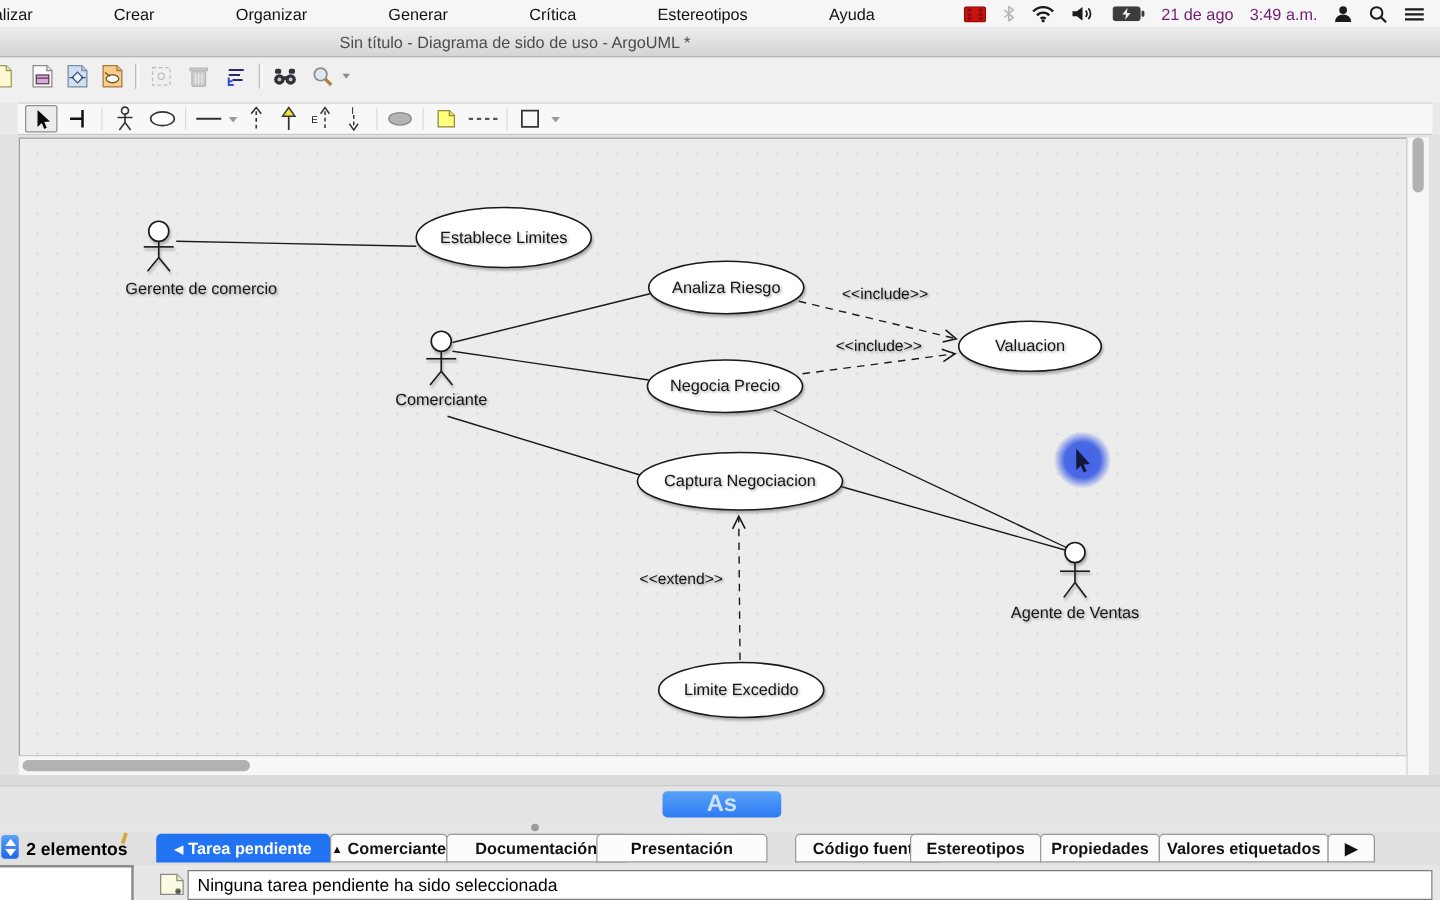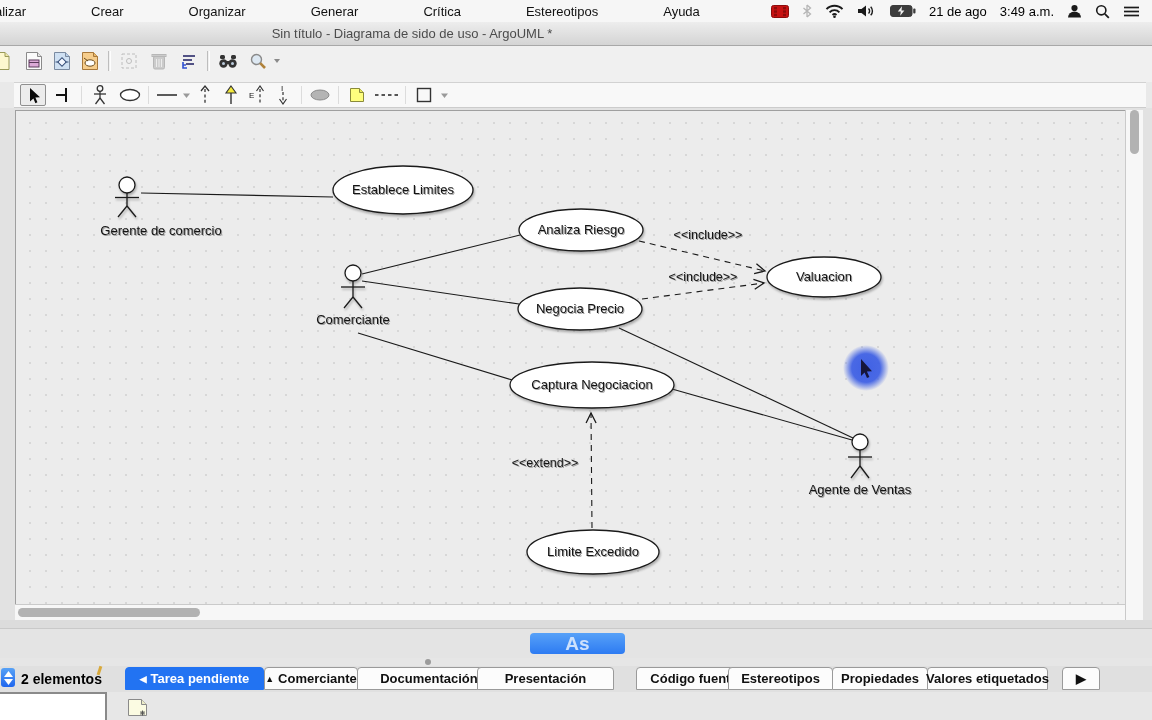--- a/index.html
+++ b/index.html
@@ -10,21 +10,21 @@
   
   .menubar{left:0;top:0;width:1152px;height:22px;background:#f6f6f6;
            border-bottom:1px solid #d9d9d9;display:flex;align-items:center;
            font-size:13px;color:#111;}
   .menus{display:flex;align-items:center;}
   .menu-item{margin-right:21px;white-space:nowrap;margin-left:44px;}
   .menu-item.cut{margin-left:-5px;}
   .mb-status{margin-left:auto;display:flex;align-items:center;gap:13px;
              padding-right:12px;}
   .mb-status svg{display:block;}
-  .mb-text{font-size:13px;color:#000000;}
+  .mb-text{font-size:13px;color:#701a75;}
 
   
   .titlebar{left:0;top:22px;width:1152px;height:23px;
             background:linear-gradient(#ededed,#d4d4d4);
             border-bottom:1px solid #a8a8a8;}
   .wtitle{position:absolute;left:412px;top:4px;transform:translateX(-50%);
           font-size:13px;color:#4c4c4c;white-space:nowrap;}
 
   
   .toolbar-main{left:0;top:46px;width:1152px;height:36px;background:#f0f0f0;
@@ -475,30 +475,31 @@
   </span>
   <span class="tab" style="left:636px;width:116px">
     <span>Código fuente</span>
   </span>
   <span class="tab" style="left:728px;width:105px">
     <span>Estereotipos</span>
   </span>
   <span class="tab" style="left:832px;width:96px">
     <span>Propiedades</span>
   </span>
-  <span class="tab" style="left:927px;width:121px">
+  <span class="tab" style="left:927px;width:136px">
     <span>Valores etiquetados</span>
   </span>
   <span class="tab" style="left:1062px;width:38px">
     <span>▶</span>
   </span>
 </div>
 
 <div class="abs bottomrow">
   <div class="todo-pane"></div>
   <span style="position:absolute;left:127px;top:6px;">
     <svg width="21" height="19">
         <path d="M1.5 1.5 h13 l5 5 v11 h-18 z" fill="#fbfbe2" stroke="#8a8a8a"></path>
         <path d="M14.5 1.5 v5 h5" fill="#ececc8" stroke="#8a8a8a"></path>
         <path d="M15.5 12.5 v5 M13 15 h5 M13.7 13.2 l3.6 3.6 M17.3 13.2 l-3.6 3.6" stroke="#555" stroke-width="1"></path>
       </svg>
   </span>
+  <div class="todo-field">Ninguna tarea pendiente ha sido seleccionada</div>
 </div>
 
 </body></html>

